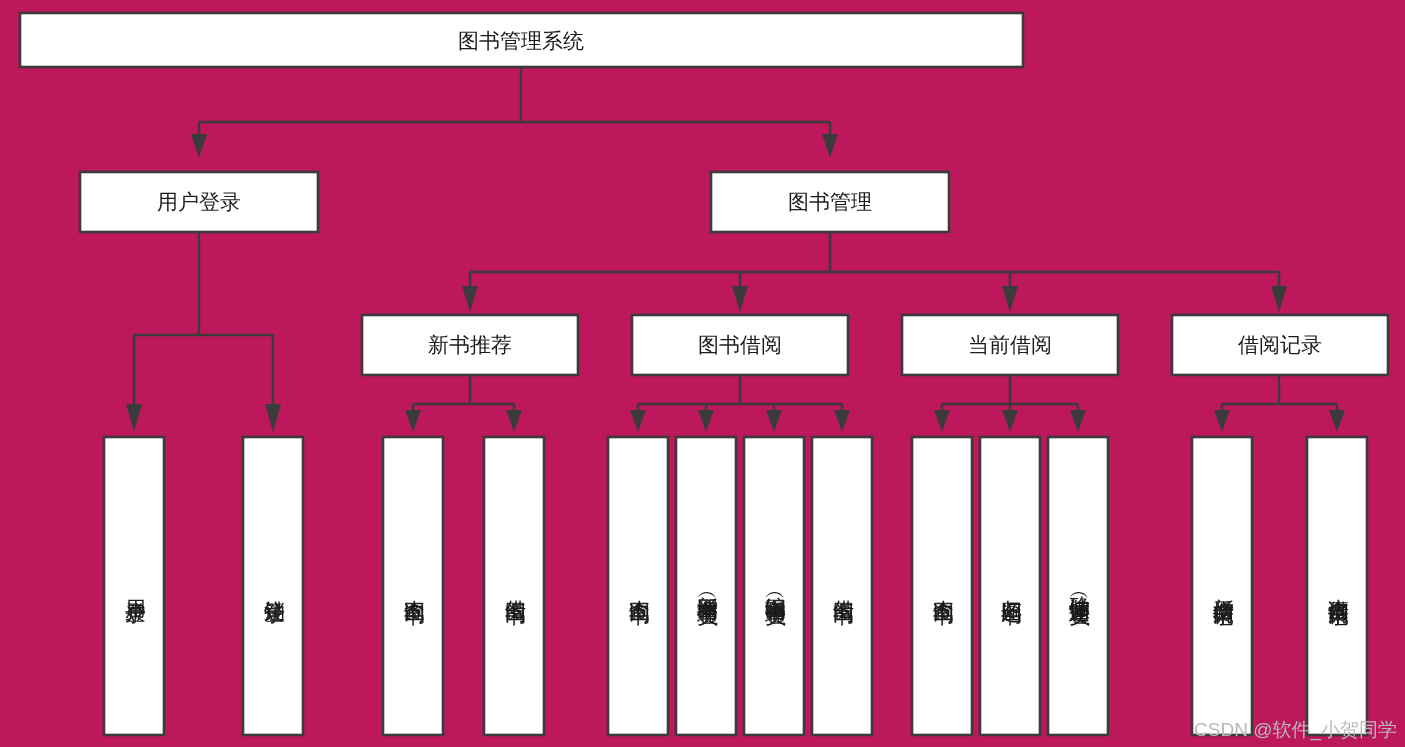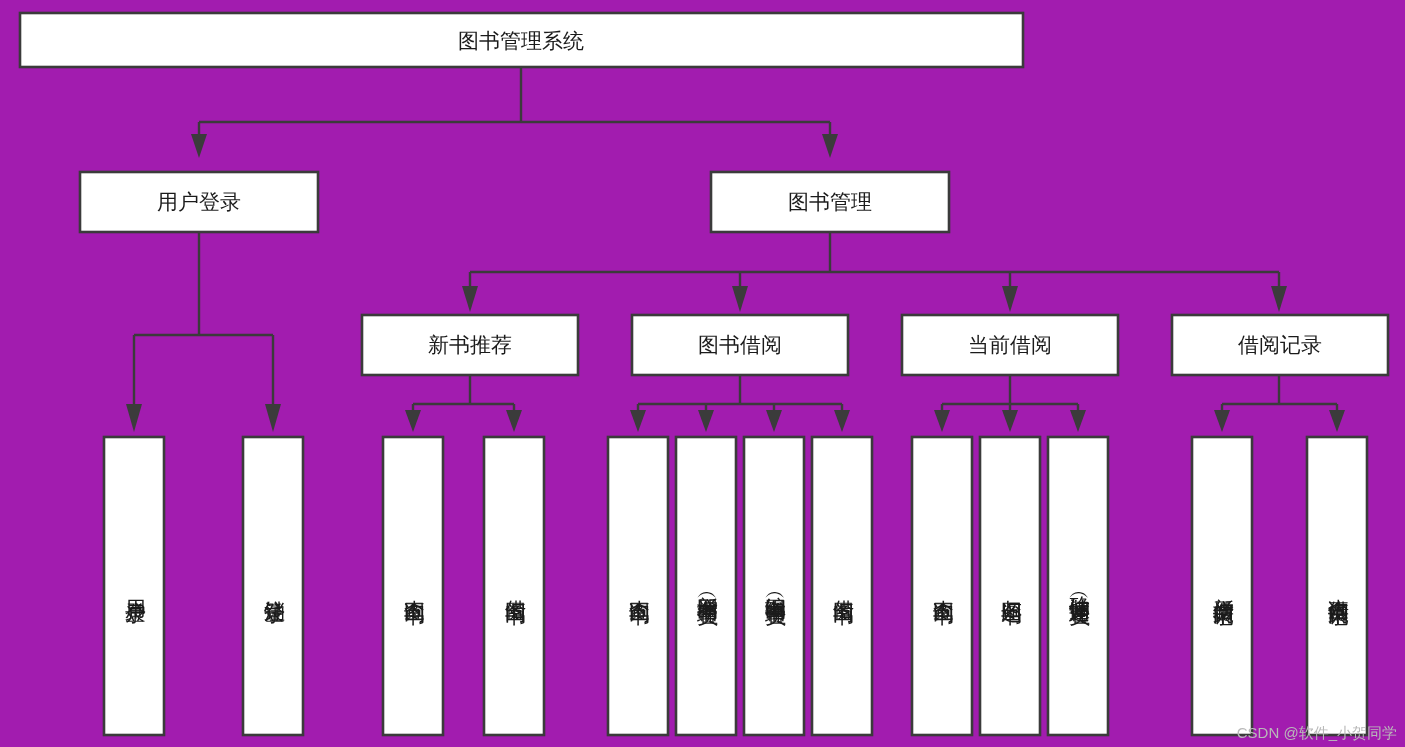--- a/index.html
+++ b/index.html
@@ -10,21 +10,21 @@
   body {
     width: 1405px;
     height: 747px;
     font-family: "Liberation Sans", "DejaVu Sans", sans-serif;
     overflow: hidden;
   }
   #diagram-root {
     position: relative;
     width: 1405px;
     height: 747px;
-    background: #a21caf;
+    background: #be185d;
   }
   svg#flow-svg {
     position: absolute;
     left: 0;
     top: 0;
     width: 1405px;
     height: 747px;
   }
   .node-box {
     fill: #ffffff;
@@ -56,21 +56,21 @@
     text-orientation: upright;
     letter-spacing: 1.5px;
     dominant-baseline: middle;
     text-anchor: middle;
   }
   .watermark {
     position: absolute;
     right: 8px;
     bottom: 4px;
     font-family: "Liberation Sans", "DejaVu Sans", sans-serif;
-    font-size: 15px;
+    font-size: 19px;
     color: #b9b9b9;
     white-space: nowrap;
     user-select: none;
   }
 </style>
 </head>
 <body>
 
 <div id="diagram-root">
 

